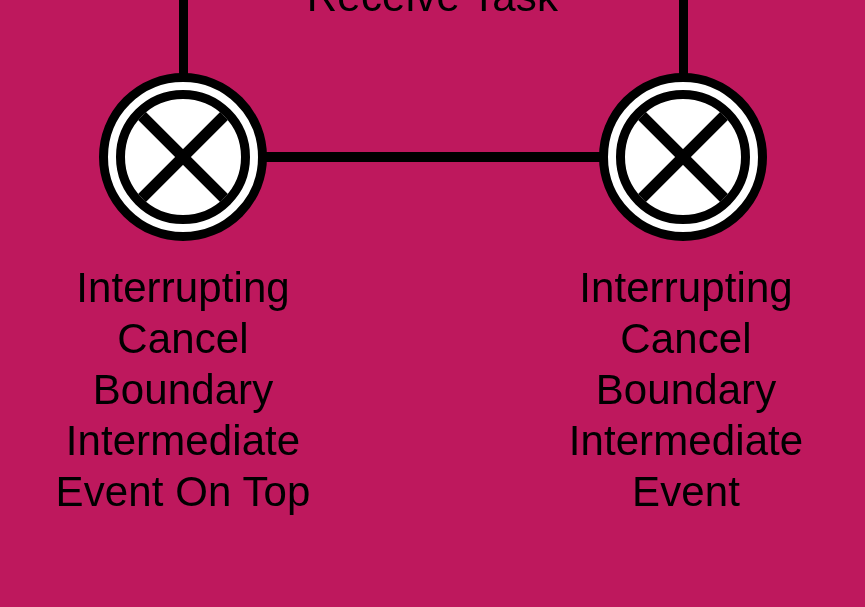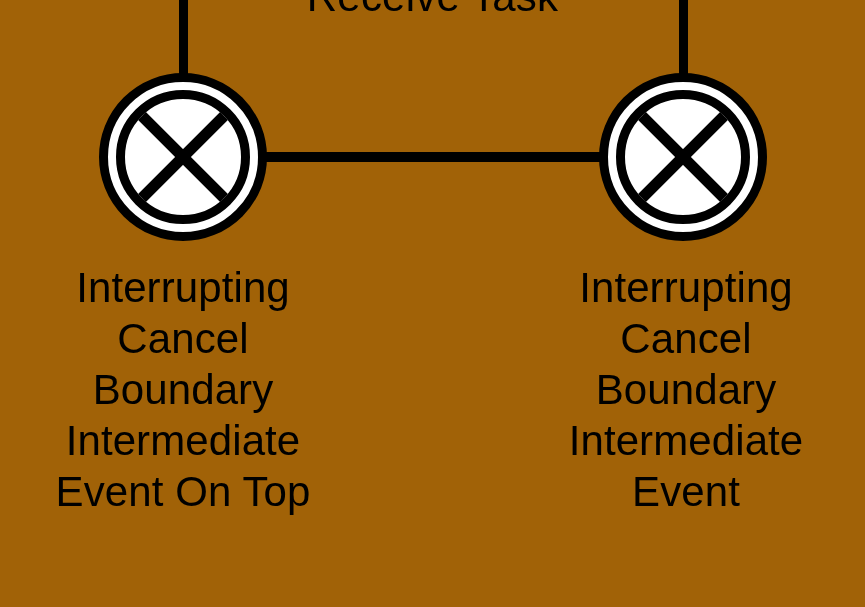--- a/index.html
+++ b/index.html
@@ -9,21 +9,21 @@
     background: #ffffff;
   }
   body {
     font-family: "Liberation Sans", sans-serif;
     color: #000000;
   }
   #canvas {
     position: relative;
     width: 865px;
     height: 607px;
-    background: #a16207;
+    background: #be185d;
     overflow: hidden;
   }
   #diagram-svg {
     position: absolute;
     top: 0;
     left: 0;
     width: 865px;
     height: 607px;
     display: block;
   }

